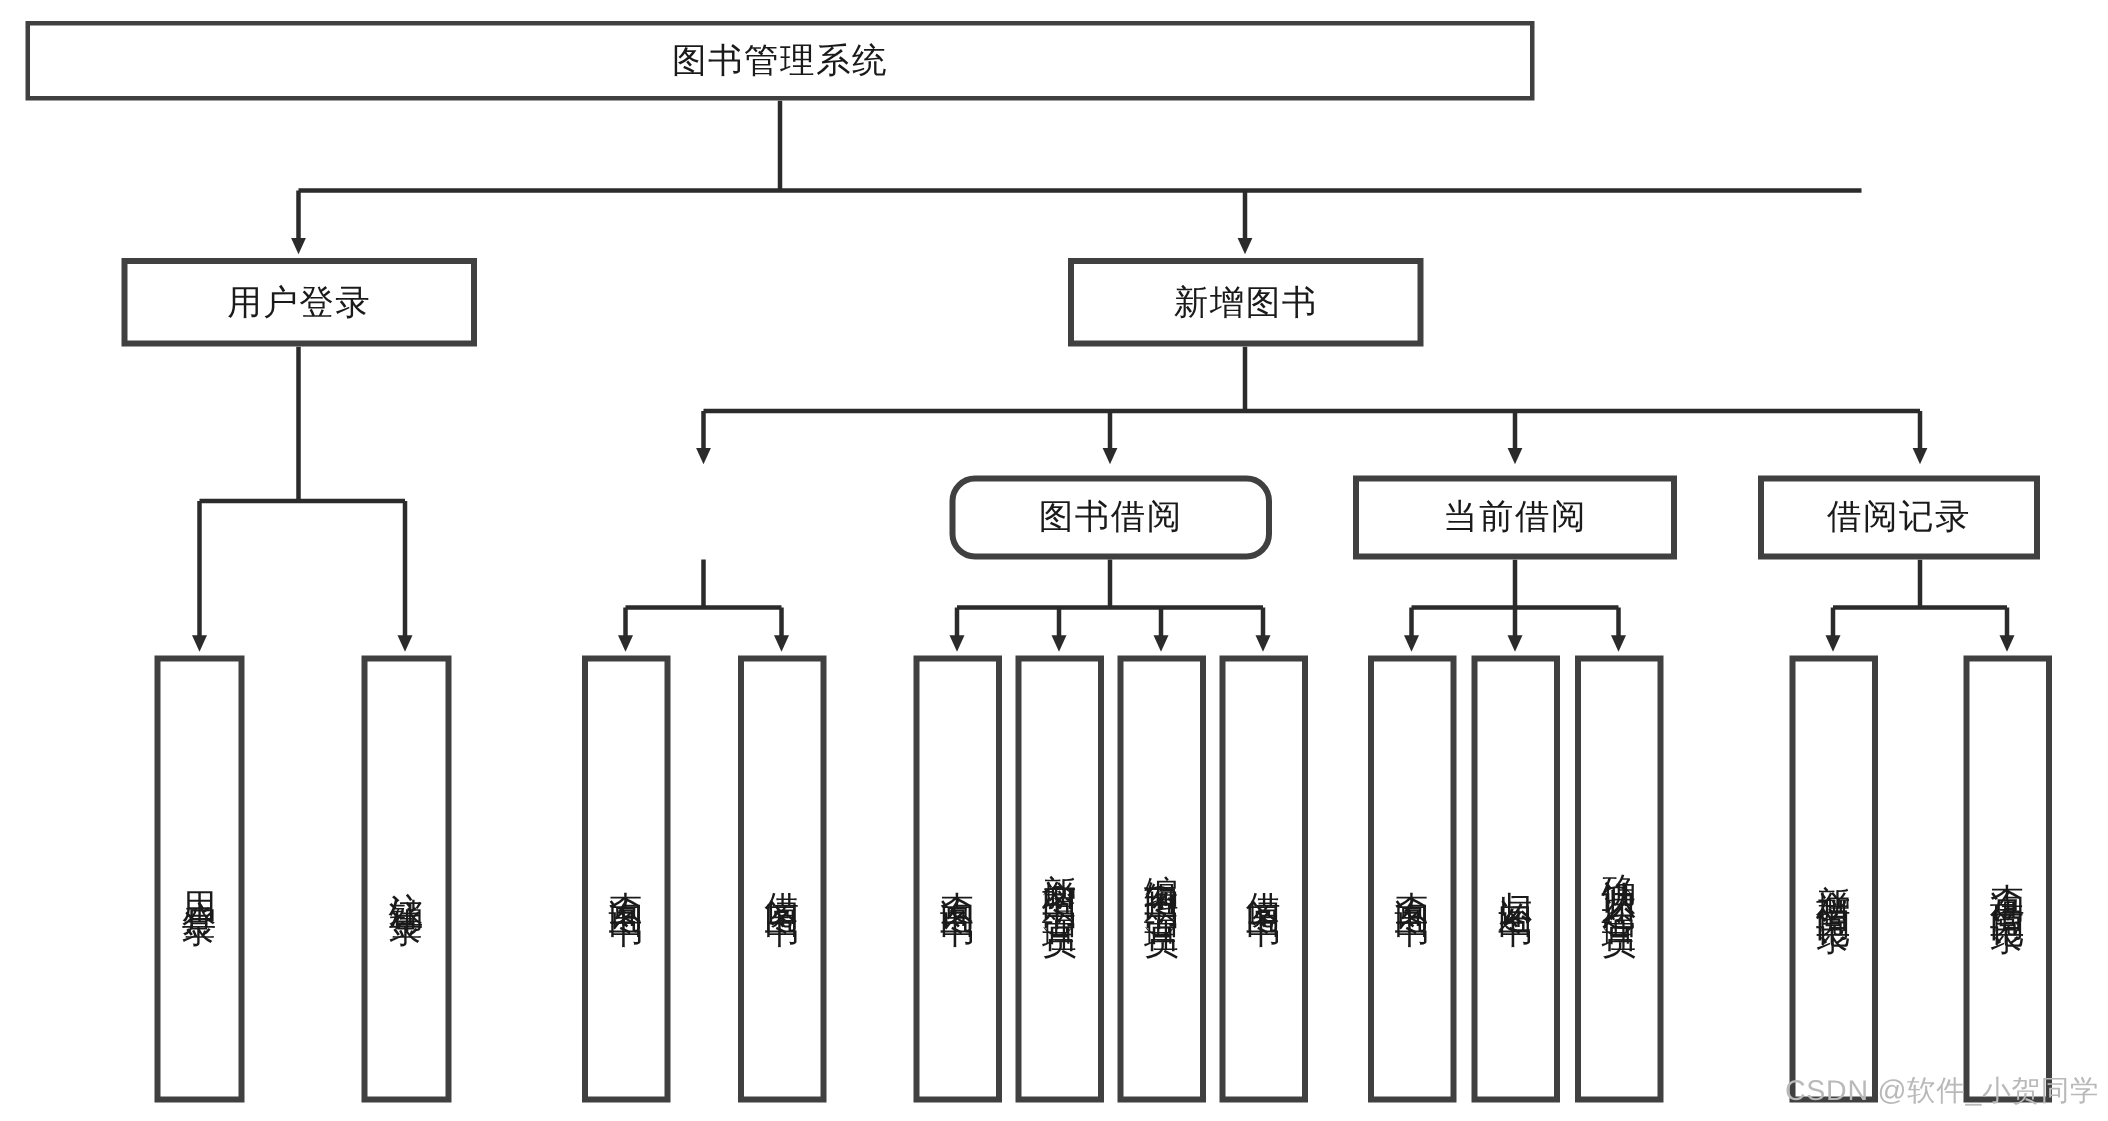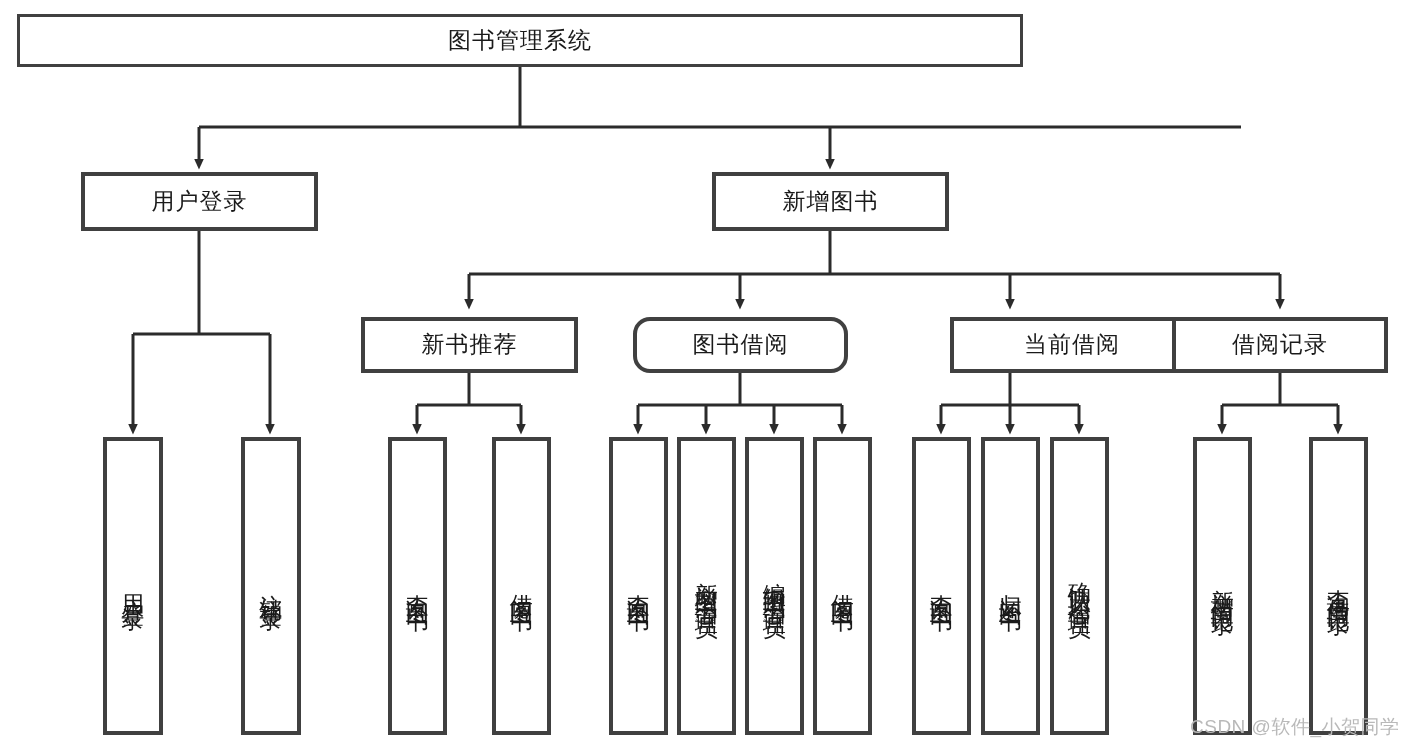--- a/index.html
+++ b/index.html
@@ -128,30 +128,27 @@
     <span>图书管理系统</span>
   </div>
 
   <div class="node horiz" style="left:81px; top:172px; width:237px; height:59px;">
     <span>用户登录</span>
   </div>
   <div class="node horiz" style="left:712px; top:172px; width:237px; height:59px;">
     <span>新增图书</span>
   </div>
 
-  <div class="node horiz" style="left:361px; top:317px; width:217px; height:56px;">
-    <span>新书推荐</span>
-  </div>
   <div class="node horiz" style="left:633px; top:317px; width:215px; height:56px;border-radius:17px;">
     <span>图书借阅</span>
   </div>
-  <div class="node horiz" style="left:950px; top:317px; width:244px; height:56px;">
+  <div class="node horiz" style="left:902px; top:317px; width:216px; height:56px;">
     <span>当前借阅</span>
   </div>
-  <div class="node horiz" style="left:1172px; top:317px; width:216px; height:56px;">
+  <div class="node horiz" style="left:1172px; top:317px; width:188px; height:56px;">
     <span>借阅记录</span>
   </div>
 
   <div class="node vert" style="left:103px; top:437px; width:60px; height:298px;">
     <span class="vtext">用户登录</span>
   </div>
   <div class="node vert" style="left:241px; top:437px; width:60px; height:298px;">
     <span class="vtext">注销登录</span>
   </div>
 

